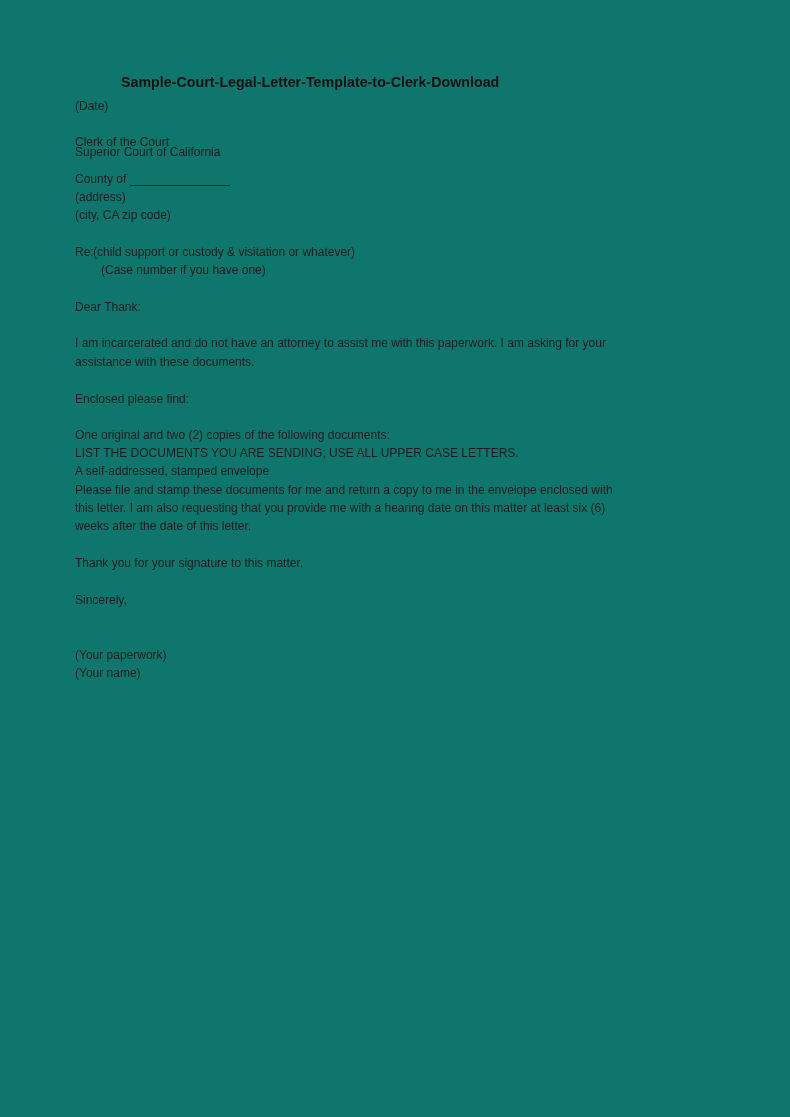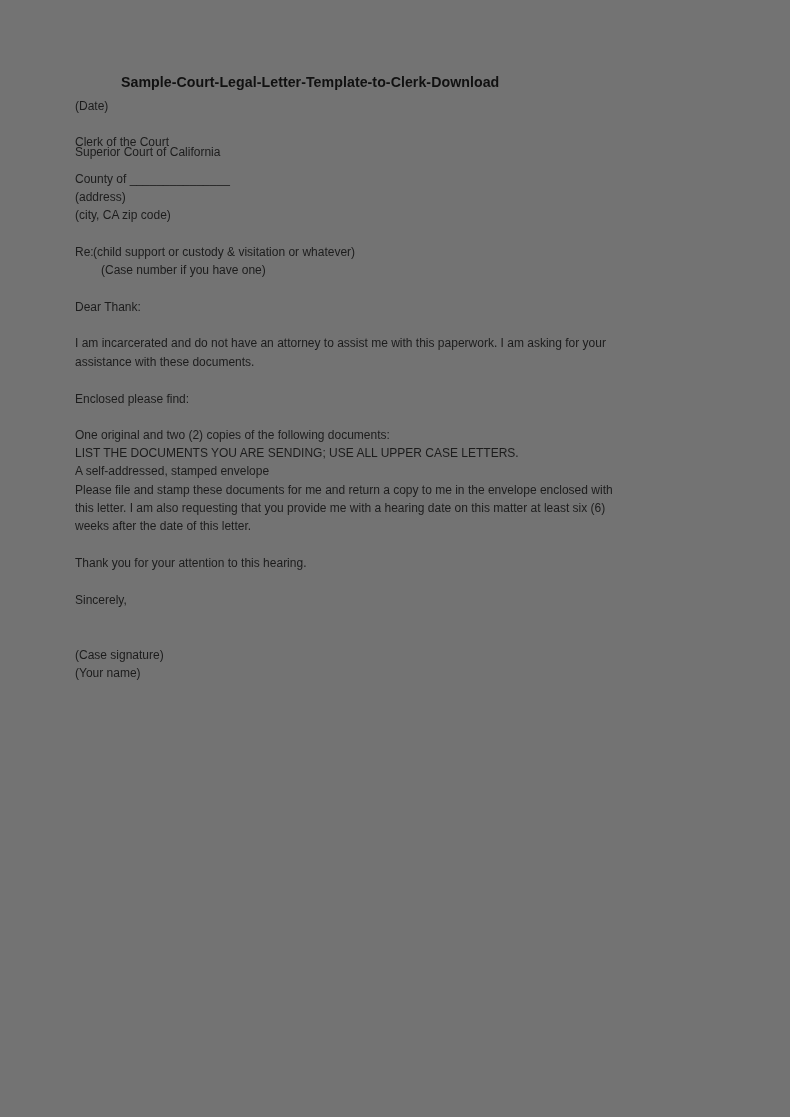--- a/index.html
+++ b/index.html
@@ -13,21 +13,21 @@
       position: relative;
       overflow: hidden;
       font-family: "Liberation Sans", sans-serif;
       color: #1a1a1a;
     }
     .page {
       position: absolute;
       left: 0; top: 0;
       width: 790px;
       height: 1117px;
-      background: #737373;
+      background: #0f766e;
     }
     .title {
       position: absolute;
       left: 121px;
       top: 74px;
       font-size: 14.2px;
       font-weight: bold;
       color: #111111;
       white-space: nowrap;
       letter-spacing: 0.05px;
@@ -71,20 +71,20 @@
   <div class="line" style="top:393px">Enclosed please find:</div>
 
   <div class="line" style="top:429px">One original and two (2) copies of the following documents:</div>
   <div class="line" style="top:447px">LIST THE DOCUMENTS YOU ARE SENDING; USE ALL UPPER CASE LETTERS.</div>
   <div class="line" style="top:465px">A self-addressed, stamped envelope</div>
 
   <div class="line" style="top:484px">Please file and stamp these documents for me and return a copy to me in the envelope enclosed with</div>
   <div class="line" style="top:502px">this letter. I am also requesting that you provide me with a hearing date on this matter at least six (6)</div>
   <div class="line" style="top:520px">weeks after the date of this letter.</div>
 
-  <div class="line" style="top:557px">Thank you for your attention to this hearing.</div>
+  <div class="line" style="top:557px">Thank you for your signature to this matter.</div>
 
   <div class="line" style="top:594px">Sincerely,</div>
 
-  <div class="line" style="top:649px">(Case signature)</div>
+  <div class="line" style="top:649px">(Your paperwork)</div>
   <div class="line" style="top:667px">(Your name)</div>
 
 </div>
 
 </body></html>

